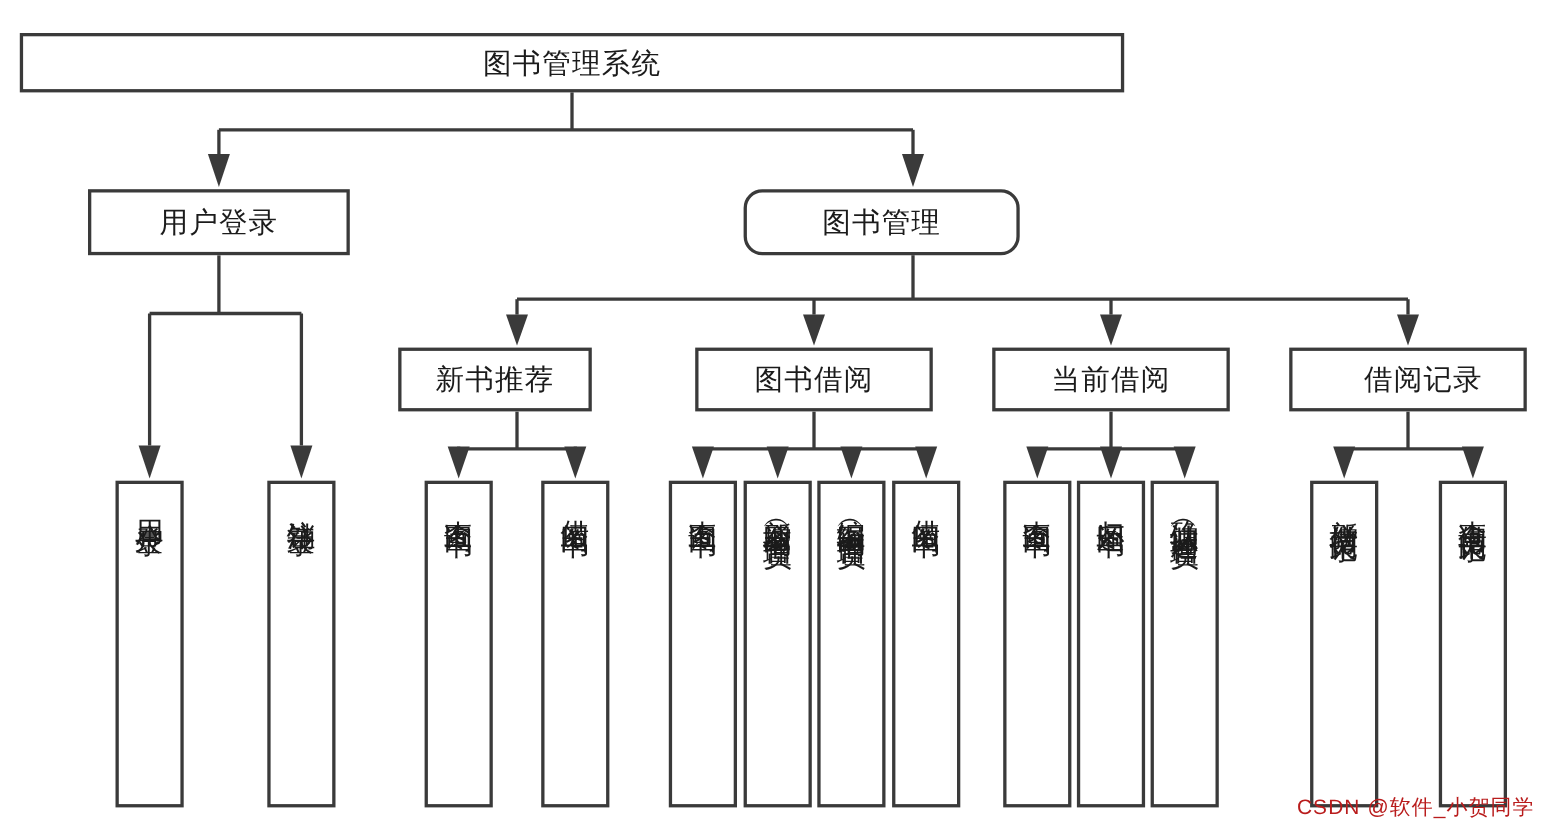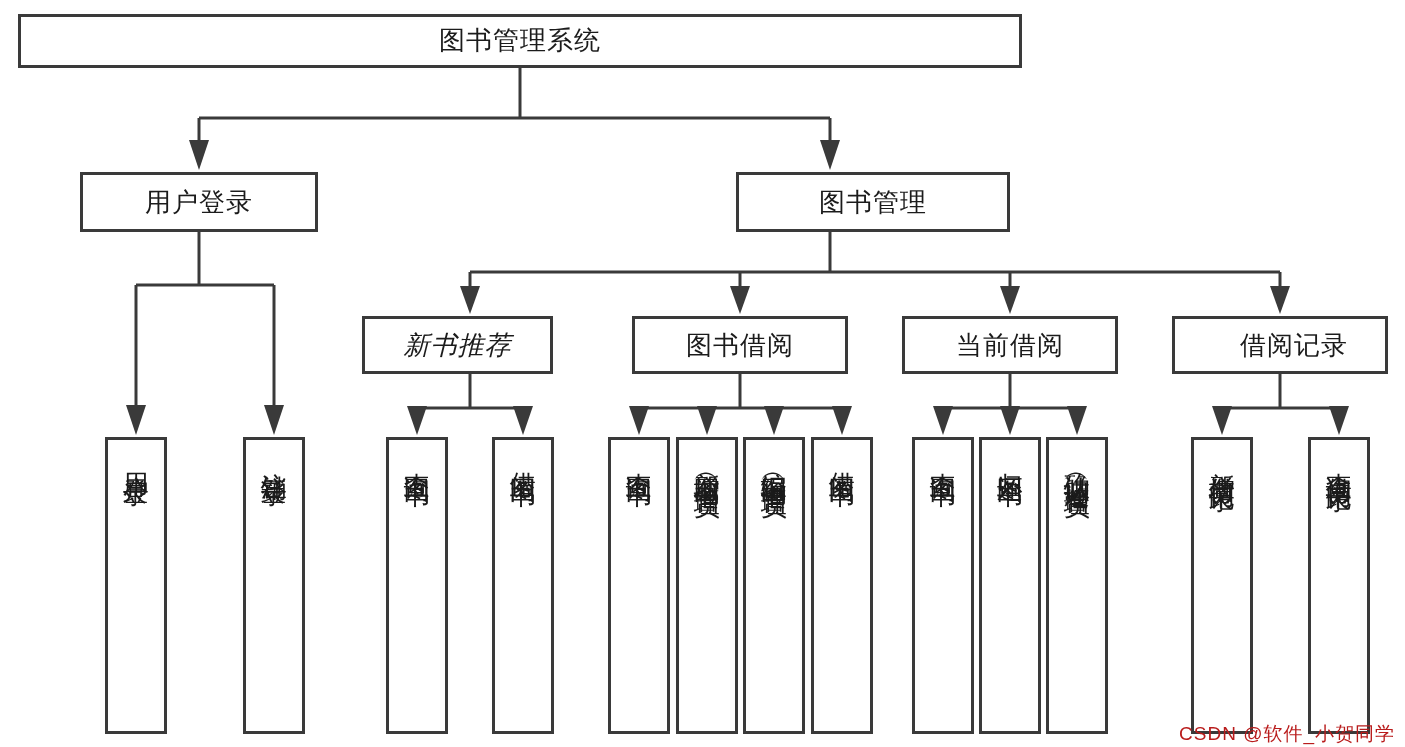--- a/index.html
+++ b/index.html
@@ -123,32 +123,32 @@
     <polygon class="arrow-head" points="933,406 953,406 943,435"></polygon>
     <polygon class="arrow-head" points="1000,406 1020,406 1010,435"></polygon>
     <polygon class="arrow-head" points="1067,406 1087,406 1077,435"></polygon>
 
     <path class="conn" d="M1280,374 L1280,408"></path>
     <path class="conn" d="M1222,408 L1339,408"></path>
     <polygon class="arrow-head" points="1212,406 1232,406 1222,435"></polygon>
     <polygon class="arrow-head" points="1329,406 1349,406 1339,435"></polygon>
   </svg>
 
-  <div class="node horizontal" style="left:18px; top:14px; width:1004px; height:54px;font-family:Liberation Serif, serif;">
+  <div class="node horizontal" style="left:18px; top:30px; width:1004px; height:54px;">
     <span>图书管理系统</span>
   </div>
 
   <div class="node horizontal" style="left:80px; top:172px; width:238px; height:60px;">
     <span>用户登录</span>
   </div>
-  <div class="node horizontal" style="left:736px; top:172px; width:274px; height:60px;">
+  <div class="node horizontal" style="left:676px; top:172px; width:251px; height:60px;border-radius:17px;">
     <span>图书管理</span>
   </div>
 
-  <div class="node horizontal" style="left:362px; top:316px; width:191px; height:58px;font-style:italic;">
+  <div class="node horizontal" style="left:362px; top:316px; width:176px; height:58px;">
     <span>新书推荐</span>
   </div>
   <div class="node horizontal" style="left:902px; top:316px; width:216px; height:58px;">
     <span>当前借阅</span>
   </div>
   <div class="node horizontal" style="left:632px; top:316px; width:216px; height:58px;">
     <span>图书借阅</span>
   </div>
   <div class="node horizontal" style="left:1172px; top:316px; width:216px; height:58px;padding-left:28px;">
     <span>借阅记录</span>

